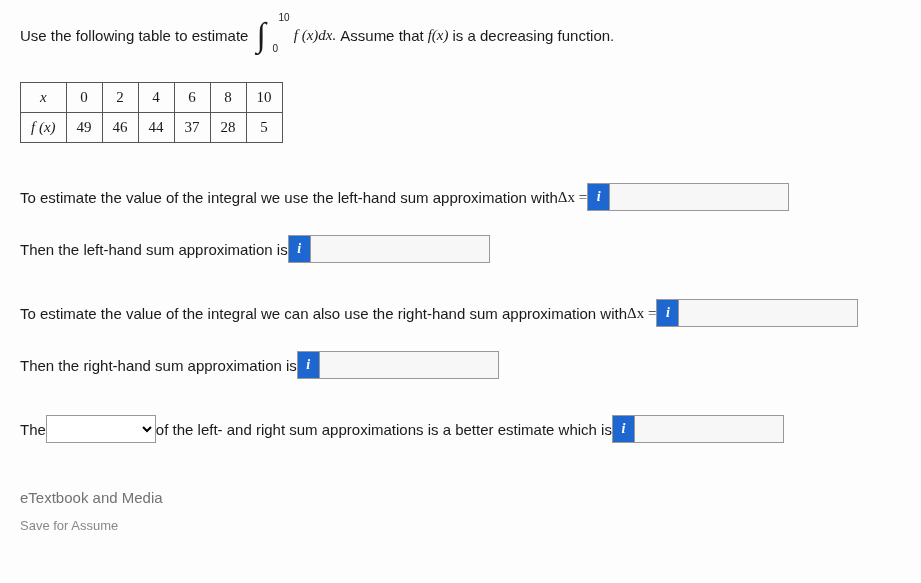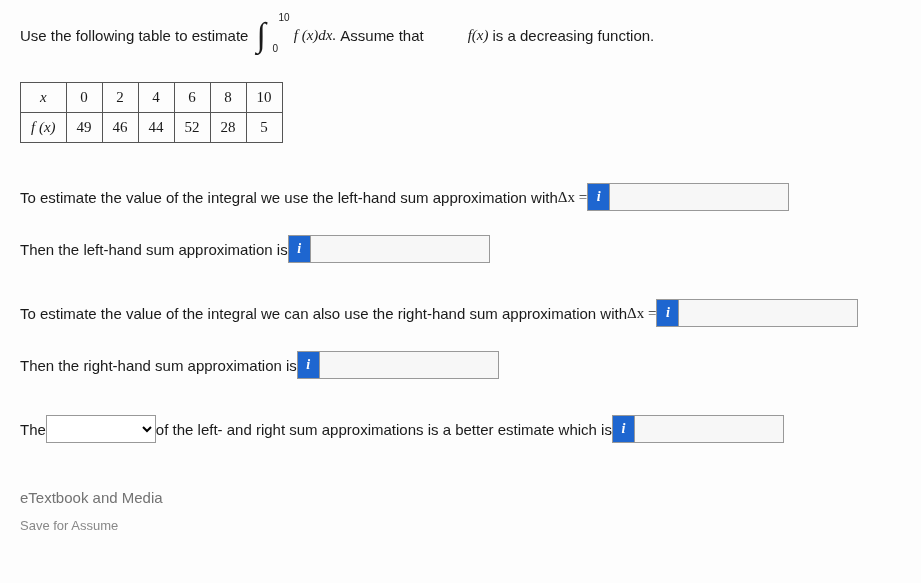--- a/index.html
+++ b/index.html
@@ -37,21 +37,21 @@
       top: -6px;
       left: 22px;
       font-size: 10px;
     }
     .int-lower {
       position: absolute;
       bottom: -2px;
       left: 16px;
       font-size: 10px;
     }
-    .math-i { font-style: italic; font-family: 'Times New Roman', serif; margin-left: 40px; }
+    .math-i { font-style: italic; font-family: 'Times New Roman', serif; }
     table.data {
       border-collapse: collapse;
       margin-bottom: 40px;
     }
     table.data td, table.data th {
       border: 1px solid #555;
       padding: 6px 10px;
       text-align: center;
       font-size: 15px;
       font-weight: normal;
@@ -143,21 +143,21 @@
     <td>4</td>
     <td>6</td>
     <td>8</td>
     <td>10</td>
   </tr>
   <tr>
     <th>f (x)</th>
     <td>49</td>
     <td>46</td>
     <td>44</td>
-    <td>52</td>
+    <td>37</td>
     <td>28</td>
     <td>5</td>
   </tr>
 </tbody>
   </table>
 
 <div class="line">
   <span>To estimate the value of the integral we use the left-hand sum approximation with</span>
   <span class="delta">Δx =</span>
   <span class="info-input">

